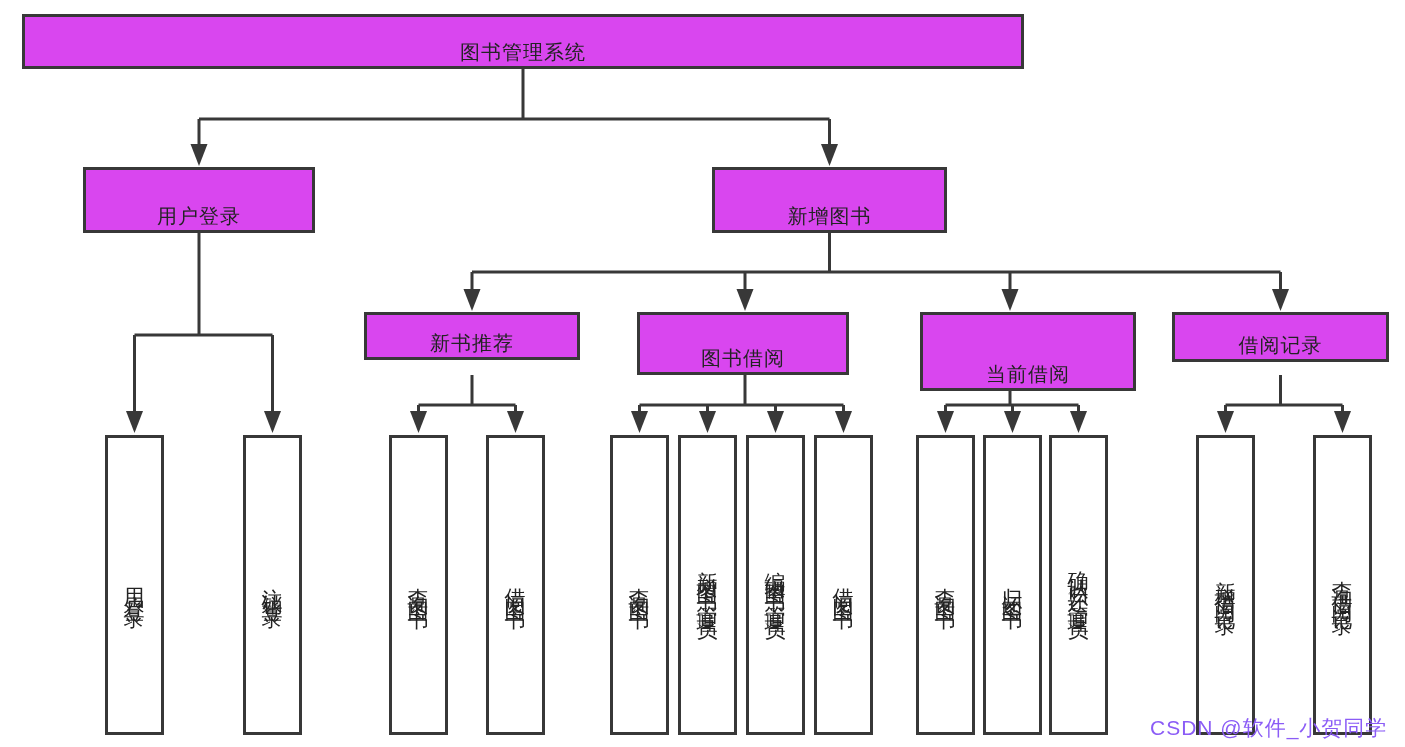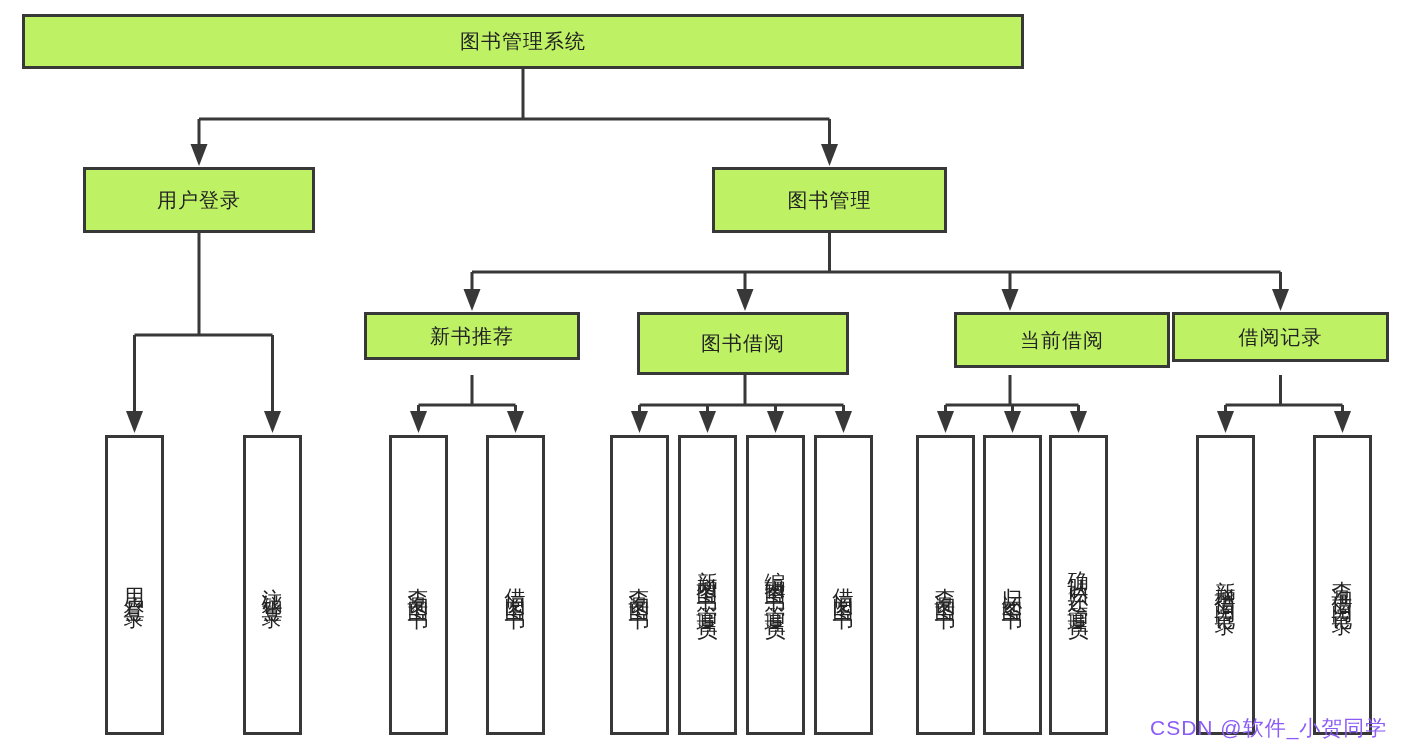--- a/index.html
+++ b/index.html
@@ -2,22 +2,22 @@
 <html><head>
 <meta charset="utf-8">
 <style>
   html,body{margin:0;padding:0;background:#fff;}
   .canvas{
     position:relative;width:1405px;height:747px;background:#ffffff;
     font-family:"Liberation Sans","DejaVu Sans",sans-serif;overflow:hidden;
   }
   .connectors{position:absolute;left:0;top:0;z-index:1;}
   .hbox{
-    position:absolute;z-index:2;box-sizing:border-box;background:#bef264;
-    border:3px solid #383838;display:flex;align-items:center;justify-content:center;
+    position:absolute;z-index:2;box-sizing:border-box;background:#d946ef;
+    border:3px solid #383838;display:flex;align-items:flex-end;justify-content:center;
     color:#232323;font-size:20px;letter-spacing:1px;
   }
   .vbox{
     position:absolute;z-index:2;box-sizing:border-box;background:#ffffff;
     border:3px solid #383838;width:59px;height:300px;
     display:flex;align-items:center;justify-content:center;color:#232323;
   }
   .vbox span{
     writing-mode:vertical-rl;text-orientation:mixed;
     font-size:21px;letter-spacing:7px;line-height:1;white-space:nowrap;
@@ -66,30 +66,30 @@
   </svg>
 
   <div class="hbox" style="left:22px;top:14px;width:1002px;height:55px">
     <span>图书管理系统</span>
   </div>
 
   <div class="hbox" style="left:83px;top:167px;width:232px;height:66px">
     <span>用户登录</span>
   </div>
   <div class="hbox" style="left:712px;top:167px;width:235px;height:66px">
-    <span>图书管理</span>
+    <span>新增图书</span>
   </div>
 
   <div class="hbox" style="left:364px;top:312px;width:216px;height:48px">
     <span>新书推荐</span>
   </div>
   <div class="hbox" style="left:637px;top:312px;width:212px;height:63px">
     <span>图书借阅</span>
   </div>
-  <div class="hbox" style="left:954px;top:312px;width:216px;height:56px">
+  <div class="hbox" style="left:920px;top:312px;width:216px;height:79px">
     <span>当前借阅</span>
   </div>
   <div class="hbox" style="left:1172px;top:312px;width:217px;height:50px">
     <span>借阅记录</span>
   </div>
 
   <div class="vbox" style="left:105px;top:435px">
     <span>用户登录</span>
   </div>
   <div class="vbox" style="left:243px;top:435px">

